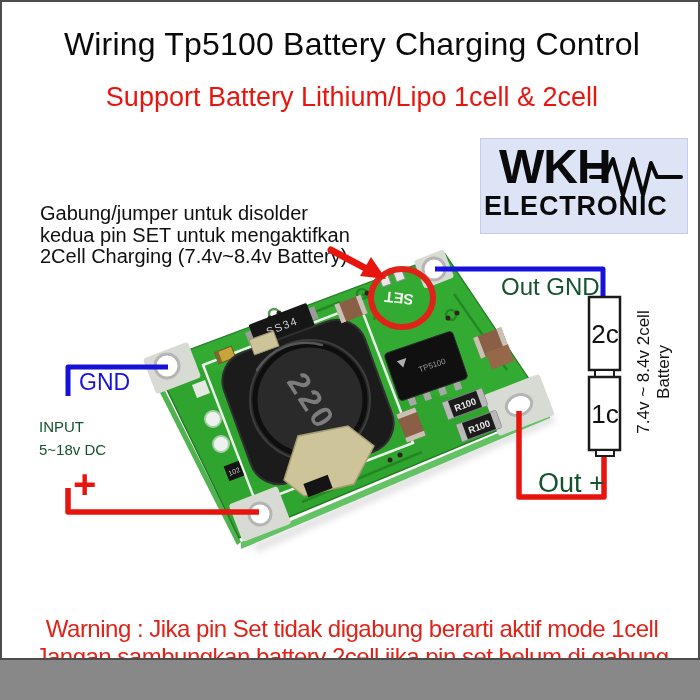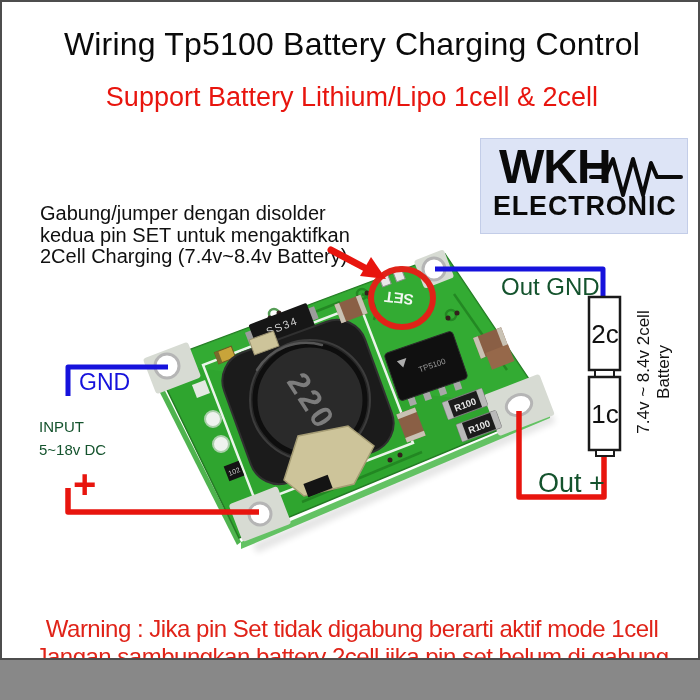--- a/index.html
+++ b/index.html
@@ -7,21 +7,21 @@
     position:relative;width:700px;height:660px;background:#ffffff;
     border:2px solid #4d4d4d;box-sizing:border-box;overflow:hidden;
     font-family:"Liberation Sans","DejaVu Sans",sans-serif;
   }
   .abs{position:absolute;}
   .ctr{left:0;width:700px;text-align:center;}
   #title{top:24px;font-size:32px;color:#0a0a0a;letter-spacing:0.2px;}
   #subtitle{top:80px;font-size:27px;color:#e8150e;}
   #logo{left:478px;top:136px;width:208px;height:96px;background:#dde4f6;border:1px solid #c3cde8;box-sizing:border-box;}
   #logo .wkh{position:absolute;left:18px;top:0px;font-size:48px;font-weight:bold;color:#0a0a0a;letter-spacing:-1px;}
-  #logo .elec{position:absolute;left:12px;top:52px;font-size:27px;font-weight:bold;color:#0a0a0a;letter-spacing:0.8px;}
+  #logo .elec{position:absolute;left:3px;top:52px;font-size:27px;font-weight:bold;color:#0a0a0a;letter-spacing:0.8px;}
   #annotation{left:38px;top:201px;font-size:20px;line-height:21.5px;color:#101010;}
   .lbl{color:#14532d;}
   #gnd-label{left:77px;top:367px;font-size:23px;color:#1612dc;}
   #input-block{left:37px;top:413px;font-size:15px;line-height:23px;}
   #plus-label{left:71px;top:462px;font-size:40px;font-weight:bold;color:#e8150e;line-height:40px;}
   #outgnd-label{left:499px;top:271px;font-size:24px;}
   #outplus-label{left:536px;top:466px;font-size:27px;}
   #battery-note{left:552px;top:360px;width:180px;height:20px;transform:rotate(-90deg);
     text-align:center;font-size:17px;color:#111;}
   .warn{font-size:24px;color:#e02318;letter-spacing:-0.5px;}
@@ -38,21 +38,21 @@
 
   <div class="abs" id="logo">
     <span class="wkh">WKH</span>
     <svg class="abs" style="left:108px;top:14px;" width="94" height="44" viewBox="0 0 94 44">
       <polyline points="2,24 16,24 24,6 34,42 44,6 54,42 62,10 68,24 92,24" fill="none" stroke="#0a0a0a" stroke-width="4" stroke-linejoin="round" stroke-linecap="round"></polyline>
     </svg>
     <span class="elec">ELECTRONIC</span>
   </div>
 
   <div class="abs" id="annotation">
-    <div>Gabung/jumper dengan disolder</div>
+    <div>Gabung/jumper untuk disolder</div>
     <div>kedua pin SET untuk mengaktifkan</div>
     <div>2Cell Charging (7.4v~8.4v Battery)</div>
   </div>
 
   <svg class="abs" style="left:0;top:0;" width="700" height="700" viewBox="0 0 700 700">
     <defs>
       <filter id="soft" x="-20%" y="-20%" width="140%" height="140%">
         <feGaussianBlur stdDeviation="3"></feGaussianBlur>
       </filter>
     </defs>

